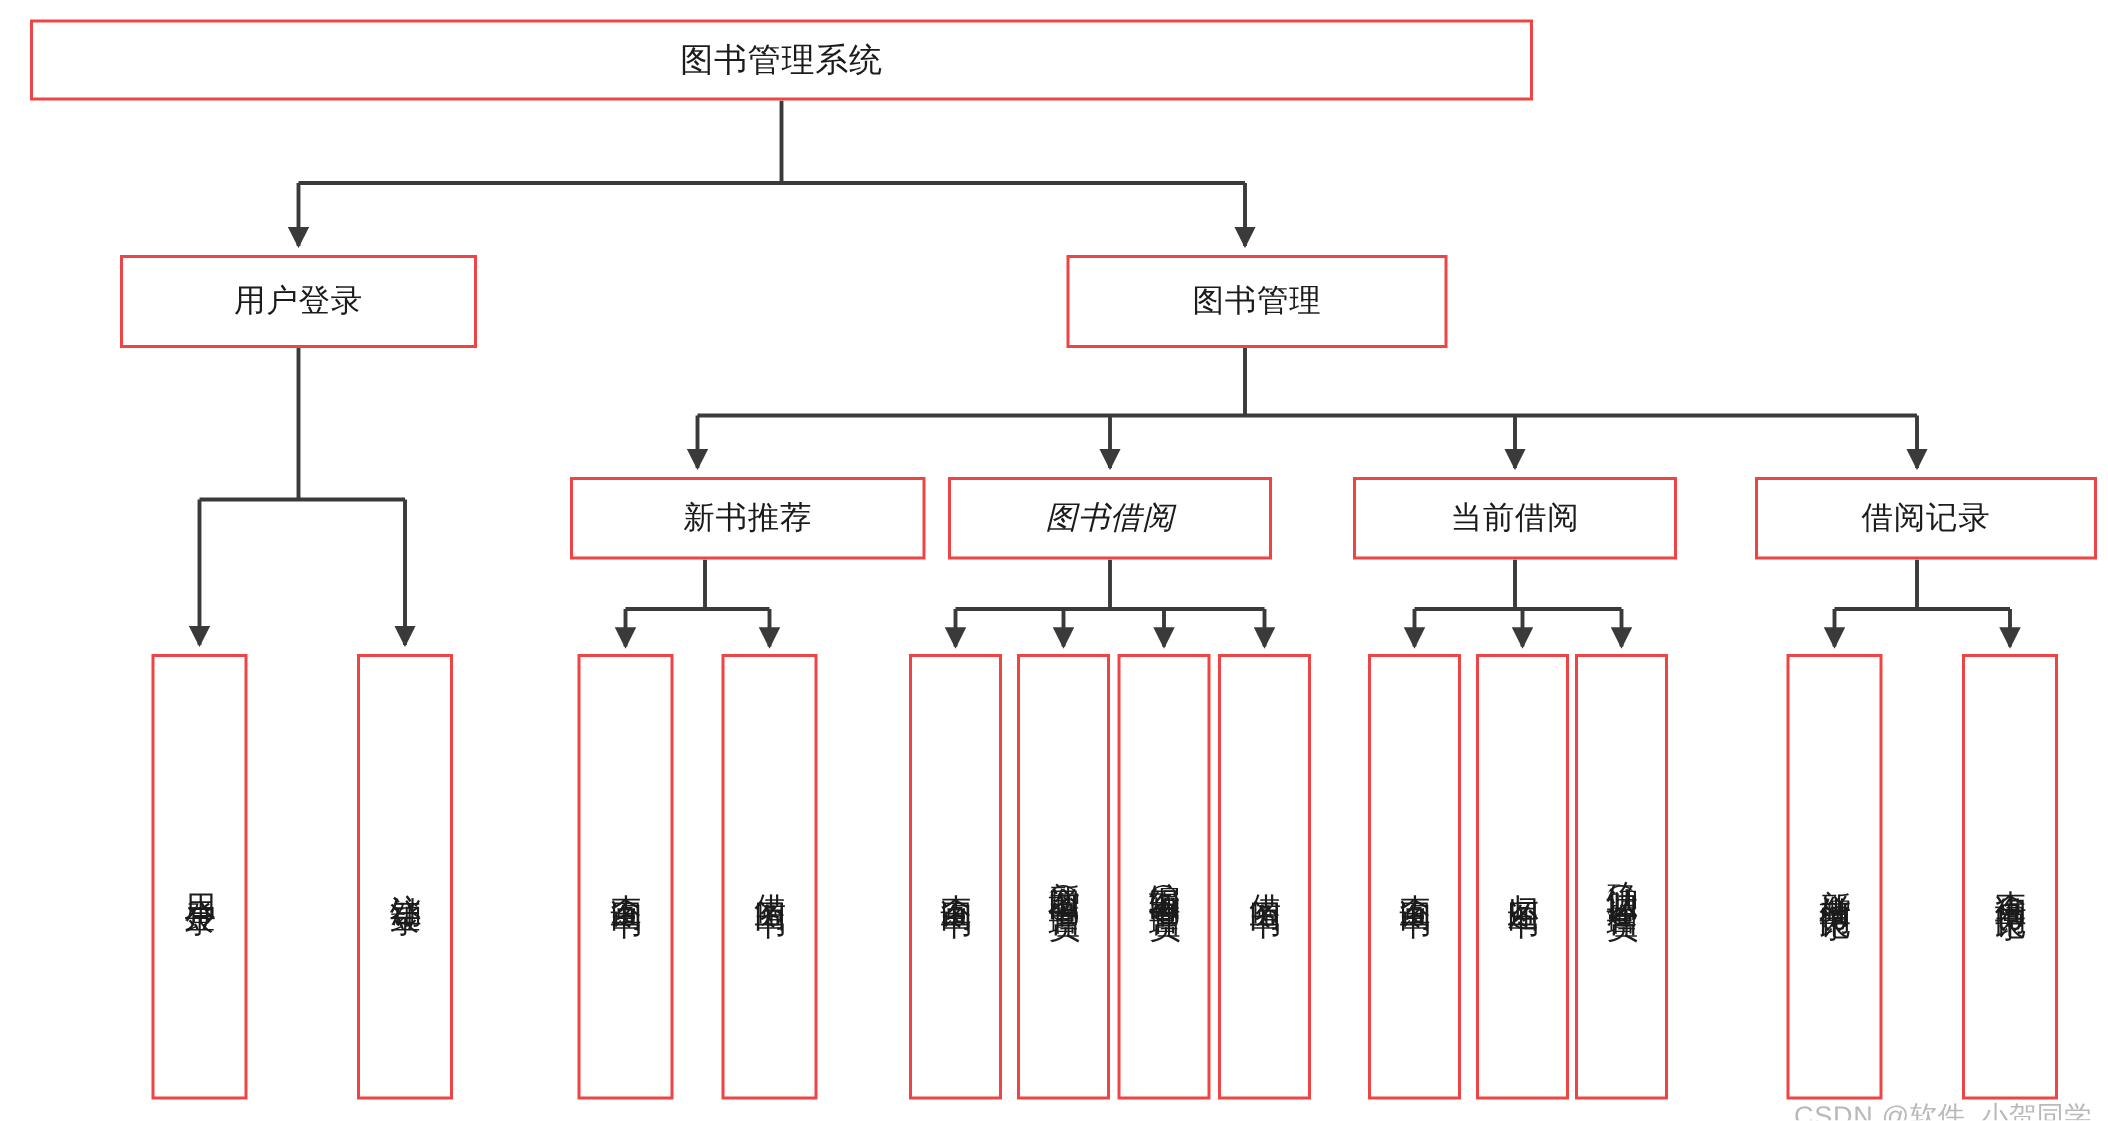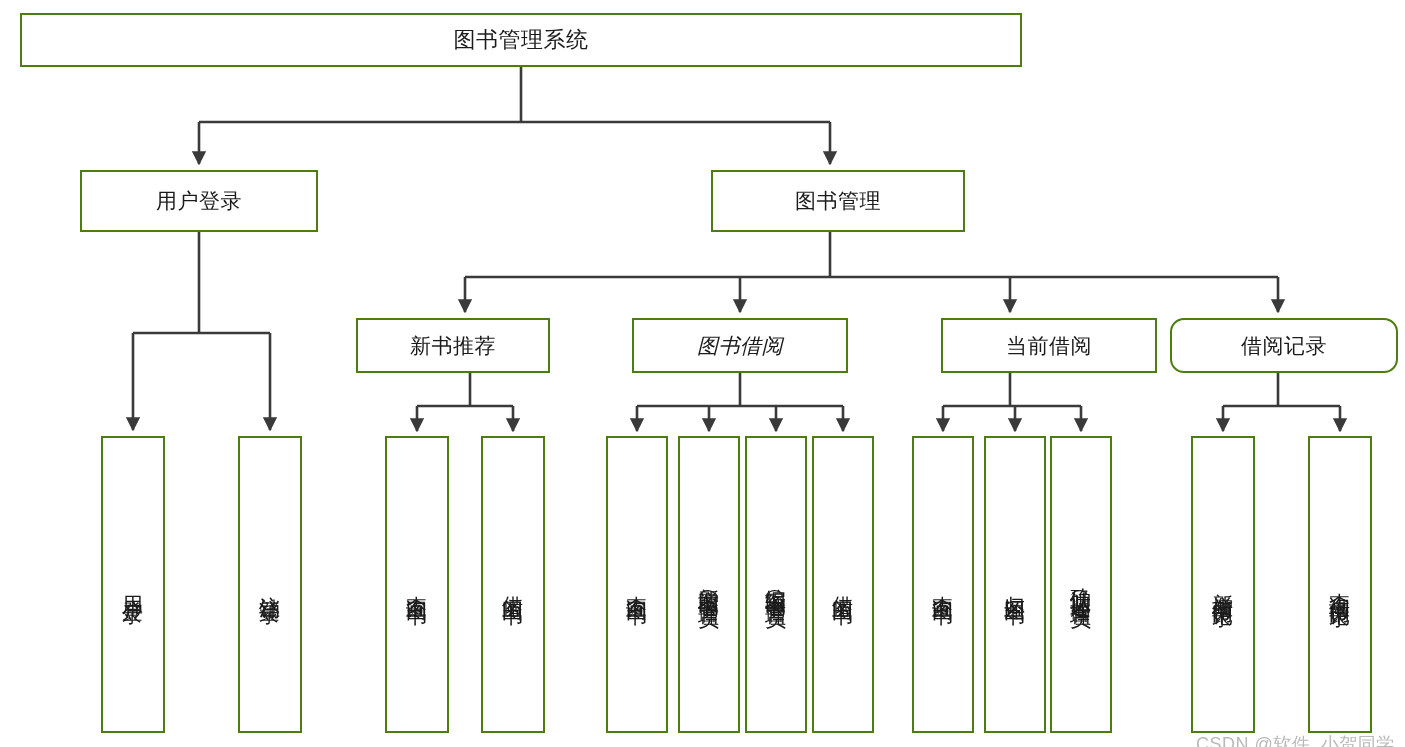--- a/index.html
+++ b/index.html
@@ -22,21 +22,21 @@
     left: 0;
     top: 0;
     width: 1405px;
     height: 747px;
     pointer-events: none;
   }
   .node {
     position: absolute;
     box-sizing: border-box;
     background: #ffffff;
-    border: 2px solid #4d7c0f;
+    border: 2px solid #ef4444;
     display: flex;
     align-items: center;
     justify-content: center;
     color: #1b1b1b;
   }
   .node-h {
     
     font-size: 21px;
     letter-spacing: 0.5px;
     line-height: 1.1;
@@ -129,30 +129,30 @@
     <span>图书管理系统</span>
   </div>
 
   <div class="node node-h" style="left:80px; top:170px; width:238px; height:62px;">
     <span>用户登录</span>
   </div>
   <div class="node node-h" style="left:711px; top:170px; width:254px; height:62px;">
     <span>图书管理</span>
   </div>
 
-  <div class="node node-h" style="left:356px; top:318px; width:194px; height:55px;">
+  <div class="node node-h" style="left:380px; top:318px; width:237px; height:55px;">
     <span>新书推荐</span>
   </div>
   <div class="node node-h" style="left:632px; top:318px; width:216px; height:55px;font-style:italic;">
     <span>图书借阅</span>
   </div>
-  <div class="node node-h" style="left:902px; top:318px; width:216px; height:55px;margin-left:39px;">
+  <div class="node node-h" style="left:902px; top:318px; width:216px; height:55px;">
     <span>当前借阅</span>
   </div>
-  <div class="node node-h" style="left:1170px; top:318px; width:228px; height:55px;border-radius:14px;">
+  <div class="node node-h" style="left:1170px; top:318px; width:228px; height:55px;">
     <span>借阅记录</span>
   </div>
 
   <div class="node node-v" style="left:101px; top:436px; width:64px; height:297px;">
     <span>用户登录</span>
   </div>
   <div class="node node-v" style="left:238px; top:436px; width:64px; height:297px;">
     <span>注销登录</span>
   </div>
 

